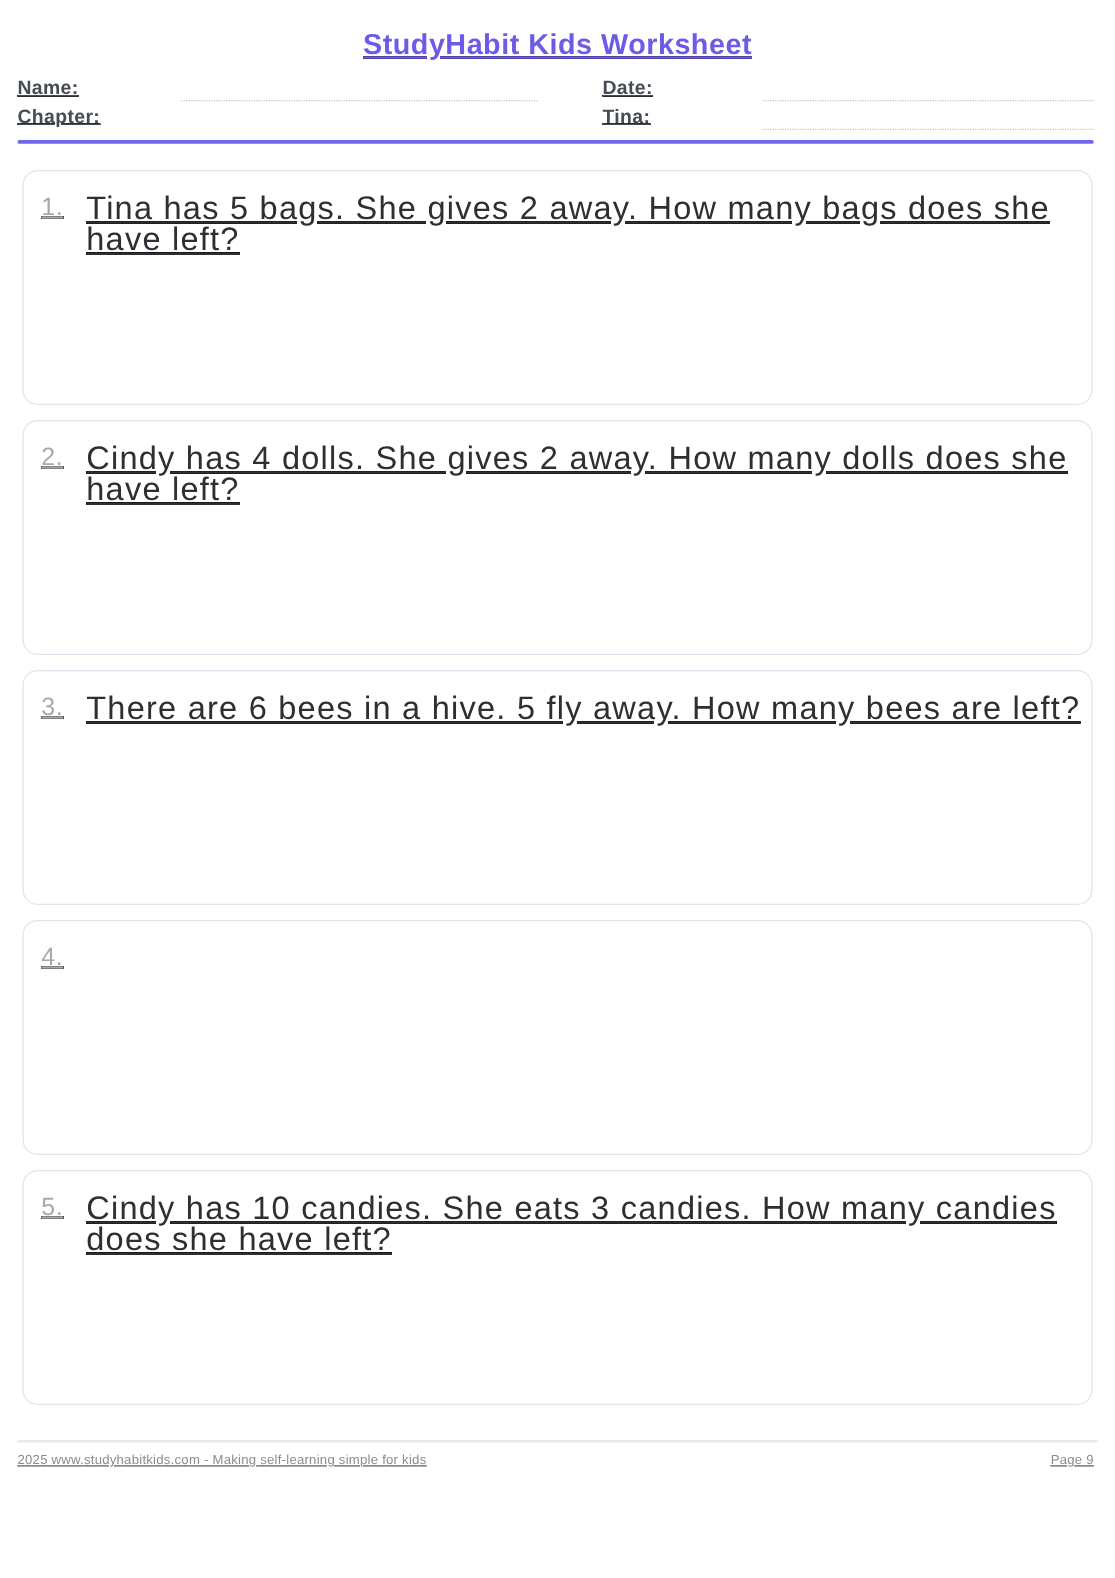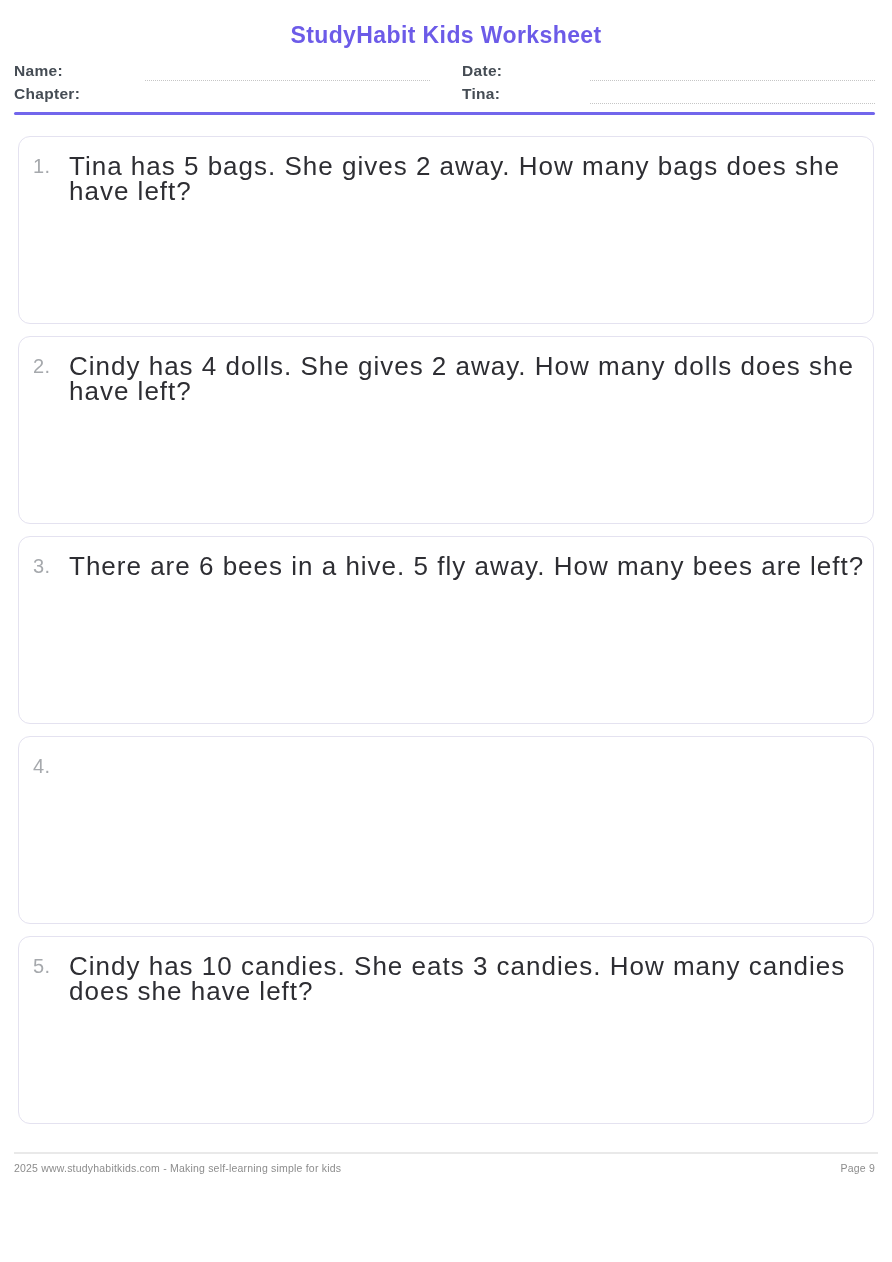--- a/index.html
+++ b/index.html
@@ -1,15 +1,15 @@
 <!DOCTYPE html>
 <html><head>
 <meta charset="utf-8">
 <style>
-  * { margin: 0; padding: 0; box-sizing: border-box; }
+  * { margin: 0; padding: 0; box-sizing: border-box; text-decoration: underline; }
   html, body { background: #ffffff; }
   .page {
     position: relative;
     width: 892px;
     height: 1262px;
     background: #ffffff;
     font-family: "Liberation Sans", sans-serif;
     overflow: hidden;
   }
   
@@ -29,21 +29,21 @@
   .field-left  { width: 416px; }
   .field-right { flex: 1; margin-left: 32px; }
   .flabel {
     font-size: 15.5px;
     font-weight: bold;
     letter-spacing: 0.3px;
     color: #454C54;
     line-height: 21px;
   }
   .field-left  .flabel { width: 131px; }
-  .field-right .flabel { width: 128px; }
+  .field-right .flabel { width: 128px; margin-left: 20px; }
   .fline {
     flex: 1;
     height: 20px;
     border-bottom: 1.5px dotted #c6c6c6;
     display: flex;
     align-items: flex-end;
   }
   .fvalue {
     font-size: 14.5px;
     color: #6F6F74;

